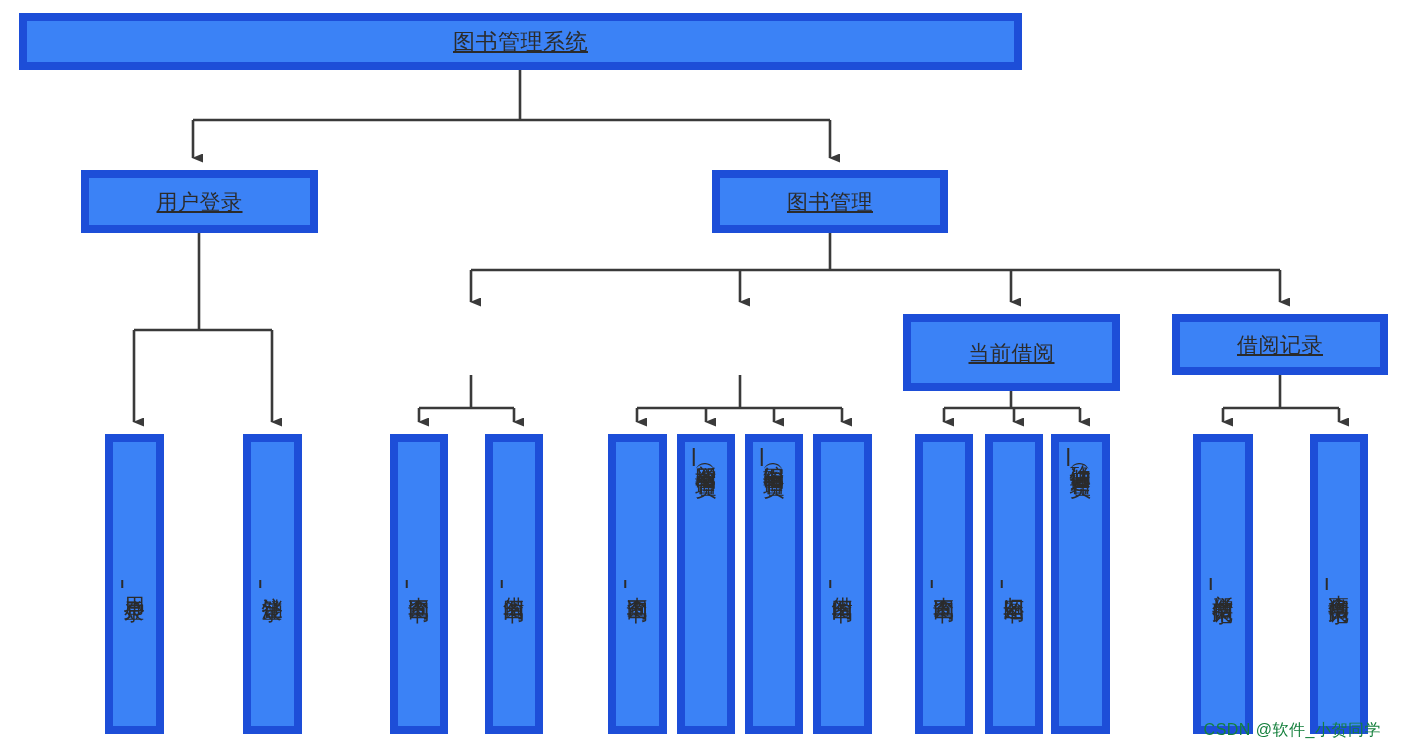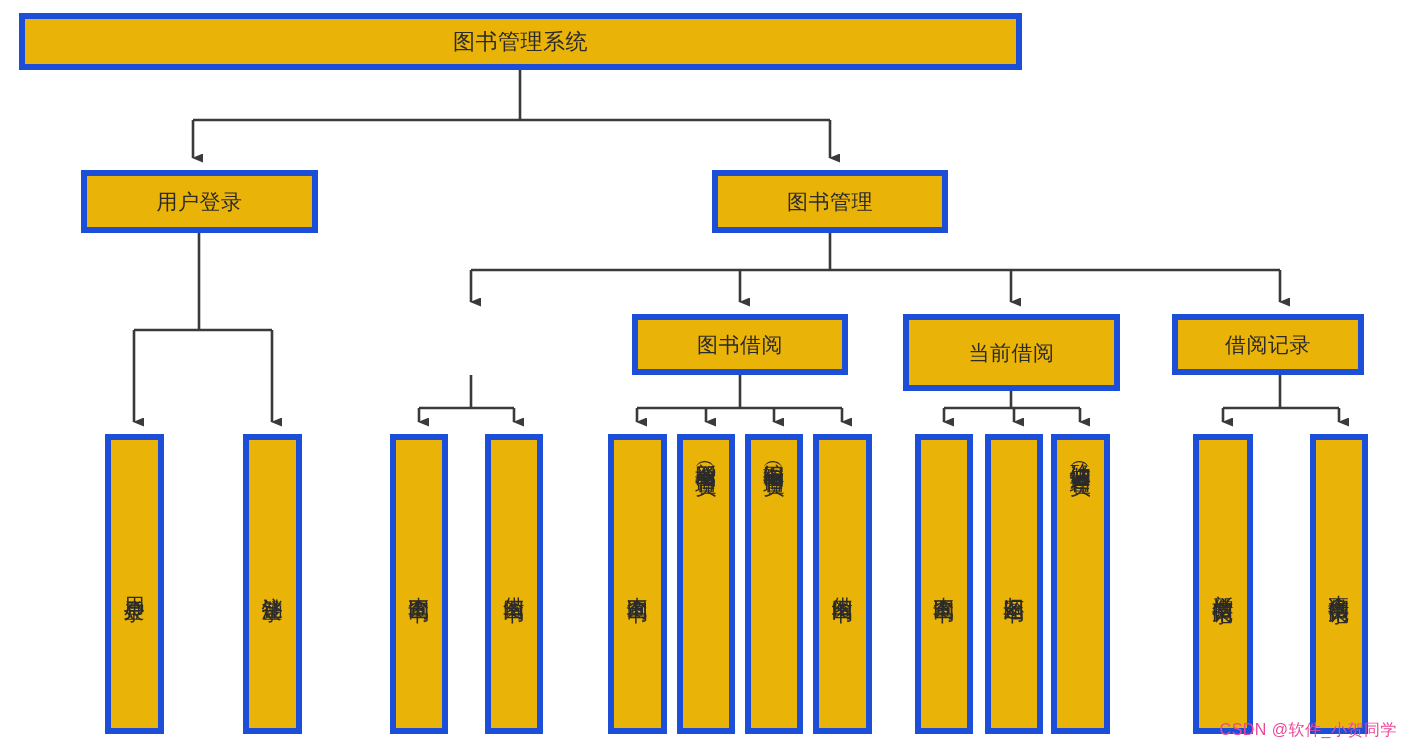--- a/index.html
+++ b/index.html
@@ -21,26 +21,27 @@
     position: absolute;
     left: 0;
     top: 0;
     width: 1405px;
     height: 747px;
     pointer-events: none;
   }
   .node {
     position: absolute;
     box-sizing: border-box;
-    background: #eab308;
-    border: 6px solid #1d4ed8;
+    background: #3b82f6;
+    border: 8px solid #1d4ed8;
     display: flex;
     align-items: center;
     justify-content: center;
     color: #2b2b2b;
+    text-decoration: underline;
   }
   .node.horiz {
     font-size: 21px;
     letter-spacing: 0.5px;
   }
   .node.vert {
     font-size: 21px;
     padding: 6px 0;
     align-items: flex-start;
   }
@@ -54,24 +55,24 @@
   }
   .node.vert.center .vlabel {
     margin-top: auto;
     margin-bottom: auto;
   }
   .node.root {
     font-size: 22px;
   }
   #watermark {
     position: absolute;
-    right: 8px;
+    right: 24px;
     bottom: 6px;
     font-size: 16px;
-    color: #ec4899;
+    color: #15803d;
     letter-spacing: 0.5px;
     white-space: nowrap;
   }
 </style>
 </head>
 <body>
 
 <div id="canvas">
 
   <svg class="wires" viewBox="0 0 1405 747" xmlns="http://www.w3.org/2000/svg">
@@ -128,27 +129,24 @@
     <span>图书管理系统</span>
   </div>
 
   <div class="node horiz" style="left:81px; top:170px; width:237px; height:63px;">
     <span>用户登录</span>
   </div>
   <div class="node horiz" style="left:712px; top:170px; width:236px; height:63px;">
     <span>图书管理</span>
   </div>
 
-  <div class="node horiz" style="left:632px; top:314px; width:216px; height:61px;">
-    <span>图书借阅</span>
-  </div>
   <div class="node horiz" style="left:903px; top:314px; width:217px; height:77px;">
     <span>当前借阅</span>
   </div>
-  <div class="node horiz" style="left:1172px; top:314px; width:192px; height:61px;justify-content:center;">
+  <div class="node horiz" style="left:1172px; top:314px; width:216px; height:61px;justify-content:center;">
     <span>借阅记录</span>
   </div>
 
   <div class="node vert center" style="left:105px; top:434px; width:59px; height:300px;">
     <span class="vlabel">用户登录</span>
   </div>
   <div class="node vert center" style="left:243px; top:434px; width:59px; height:300px;">
     <span class="vlabel">注销登录</span>
   </div>
 

